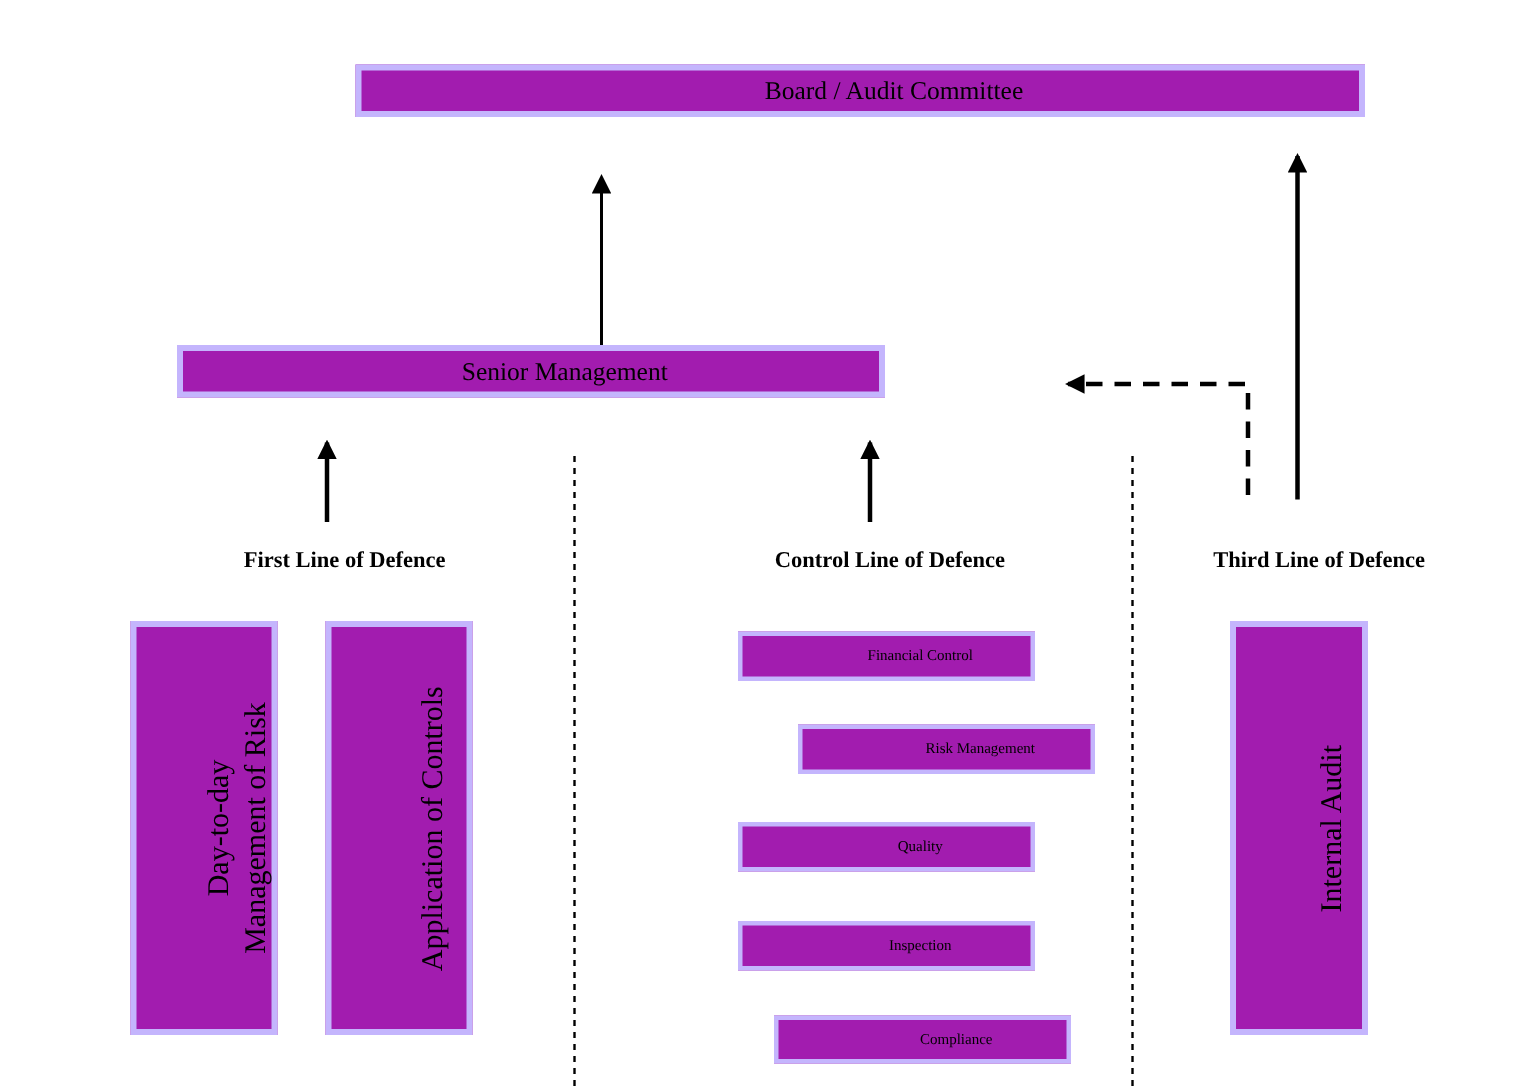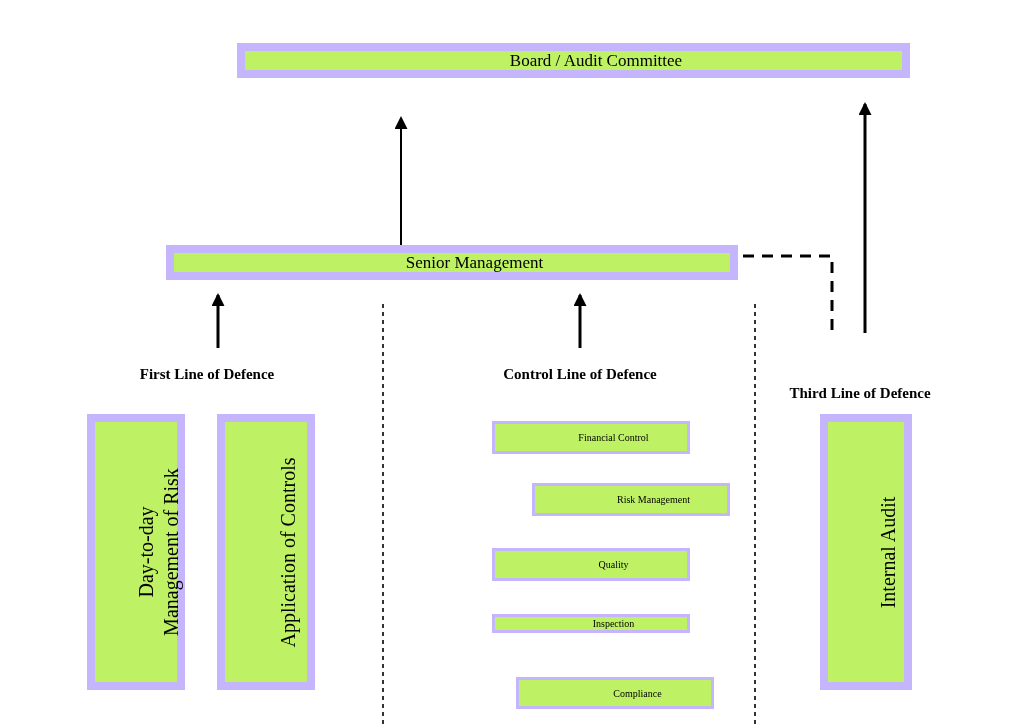--- a/index.html
+++ b/index.html
@@ -12,22 +12,22 @@
     width: 1024px;
     height: 725px;
     background: #ffffff;
     font-family: "Liberation Serif", "DejaVu Serif", serif;
     color: #000000;
     overflow: hidden;
   }
   .box {
     position: absolute;
     box-sizing: border-box;
-    background: #bef264;
-    border: 8px solid #c4b5fd;
+    background: #a21caf;
+    border: 4px solid #c4b5fd;
     display: flex;
     align-items: center;
     justify-content: center;
     text-align: center;
     padding-left: 45px;
   }
   .box.thin { border-width: 3px; }
   .wide-box { font-size: 17px; }
   .small-box { font-size: 10px; }
   .vtext {
@@ -35,21 +35,21 @@
     white-space: nowrap;
     font-size: 20px;
     line-height: 1.25;
     text-align: center;
   }
   .vtext span { display: block; }
   .col-label {
     position: absolute;
     font-size: 15px;
     font-weight: bold;
-    text-align: center;
+    text-align: right;
     white-space: nowrap;
   }
   .arrow-layer {
     position: absolute;
     left: 0;
     top: 0;
     width: 1024px;
     height: 725px;
     pointer-events: none;
   }
@@ -77,48 +77,48 @@
     <line x1="580" y1="348" x2="580" y2="295" stroke="#000000" stroke-width="3" marker-end="url(#arrowhead)"></line>
 
     <line x1="383" y1="304" x2="383" y2="725" stroke="#000000" stroke-width="1.6" stroke-dasharray="4,4"></line>
     <line x1="755" y1="304" x2="755" y2="725" stroke="#000000" stroke-width="1.6" stroke-dasharray="4,4"></line>
   </svg>
 
   <div class="box wide-box" style="left:237px; top:43px; width:673px; height:35px;">
     <span>Board / Audit Committee</span>
   </div>
 
-  <div class="box wide-box" style="left:118px; top:245px; width:572px; height:35px;margin-left:48px;">
+  <div class="box wide-box" style="left:118px; top:230px; width:472px; height:35px;">
     <span>Senior Management</span>
   </div>
 
   <div class="col-label" style="left:117px; top:366px; width:180px;">First Line of Defence</div>
   <div class="col-label" style="left:490px; top:366px; width:180px;">Control Line of Defence</div>
-  <div class="col-label" style="left:770px; top:366px; width:180px;margin-top:19px;">Third Line of Defence</div>
+  <div class="col-label" style="left:770px; top:366px; width:180px;">Third Line of Defence</div>
 
   <div class="box" style="left:87px; top:414px; width:98px; height:276px;">
     <div class="vtext">
       <span>Day-to-day</span>
       <span>Management of Risk</span>
     </div>
   </div>
   <div class="box" style="left:217px; top:414px; width:98px; height:276px;">
     <div class="vtext">Application of Controls</div>
   </div>
 
   <div class="box thin small-box" style="left:492px; top:421px; width:198px; height:33px;">
     <span>Financial Control</span>
   </div>
   <div class="box thin small-box" style="left:492px; top:483px; width:198px; height:33px;margin-left:40px;">
     <span>Risk Management</span>
   </div>
   <div class="box thin small-box" style="left:492px; top:548px; width:198px; height:33px;">
     <span>Quality</span>
   </div>
-  <div class="box thin small-box" style="left:492px; top:614px; width:198px; height:19px;">
+  <div class="box thin small-box" style="left:492px; top:614px; width:198px; height:33px;">
     <span>Inspection</span>
   </div>
   <div class="box thin small-box" style="left:516px; top:677px; width:198px; height:32px;">
     <span>Compliance</span>
   </div>
 
   <div class="box" style="left:820px; top:414px; width:92px; height:276px;">
     <div class="vtext">Internal Audit</div>
   </div>
 

